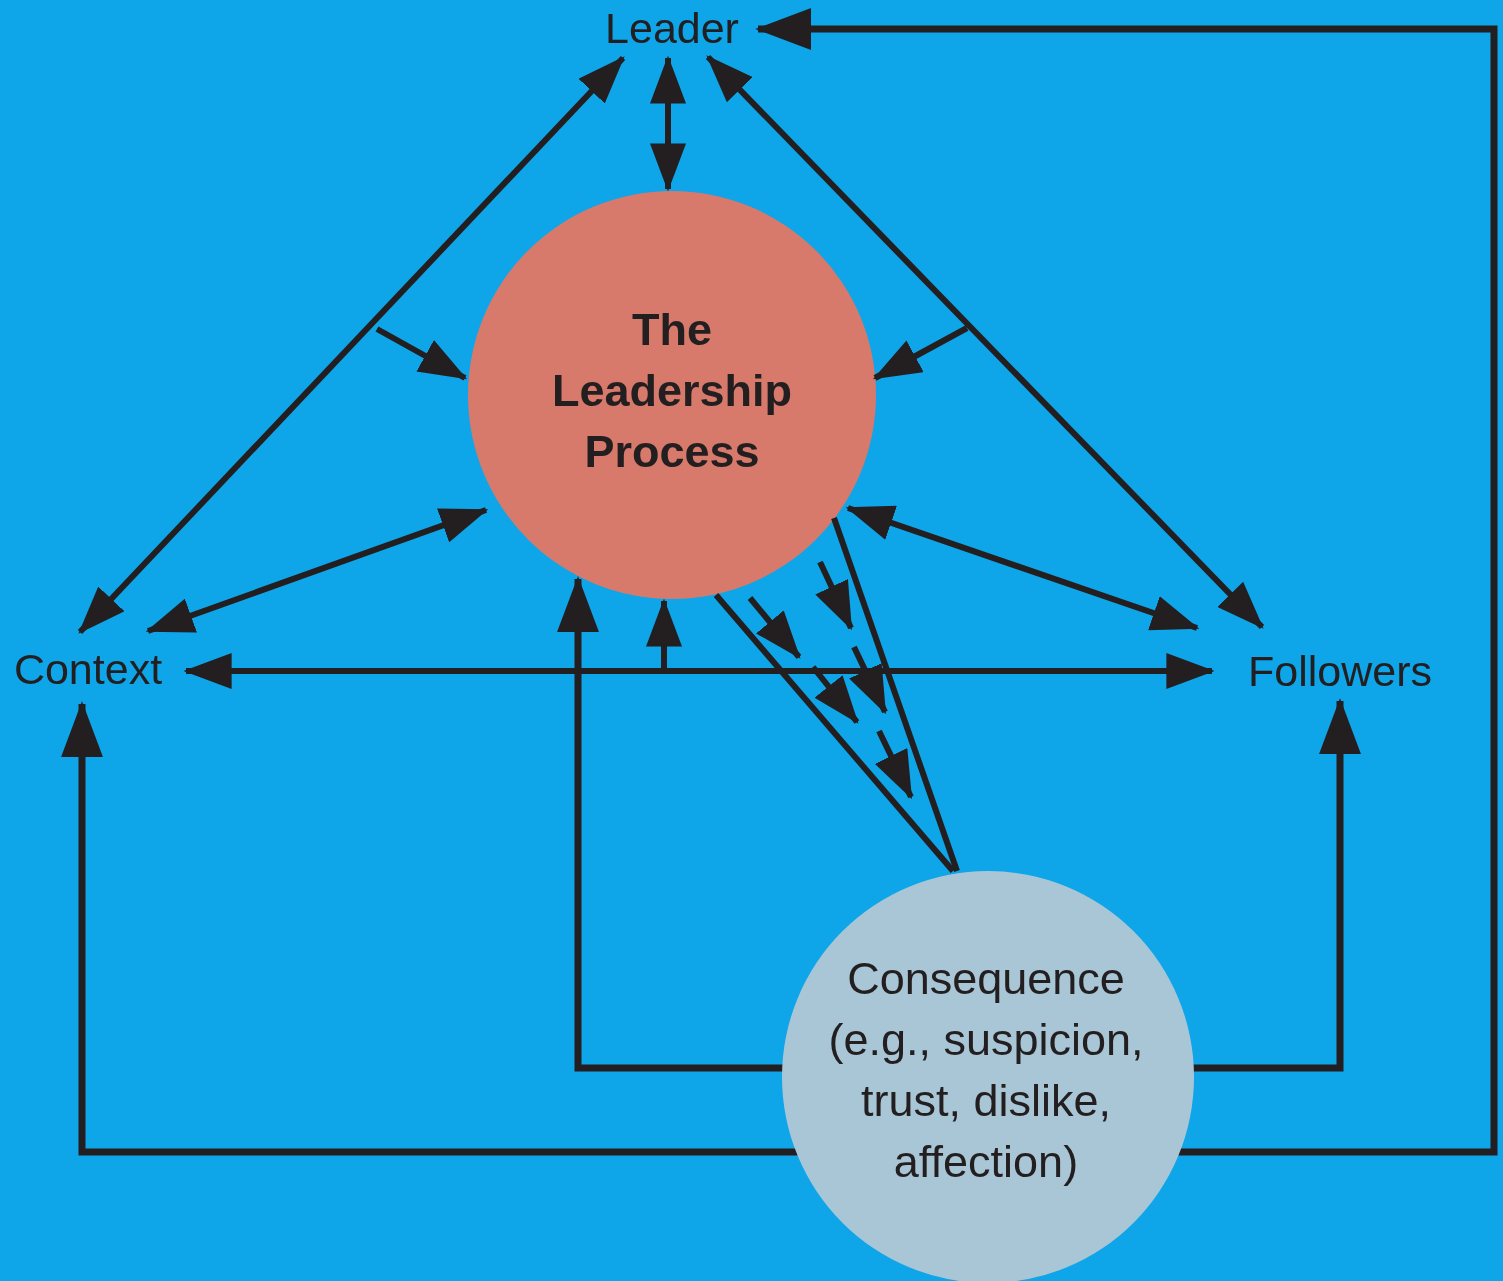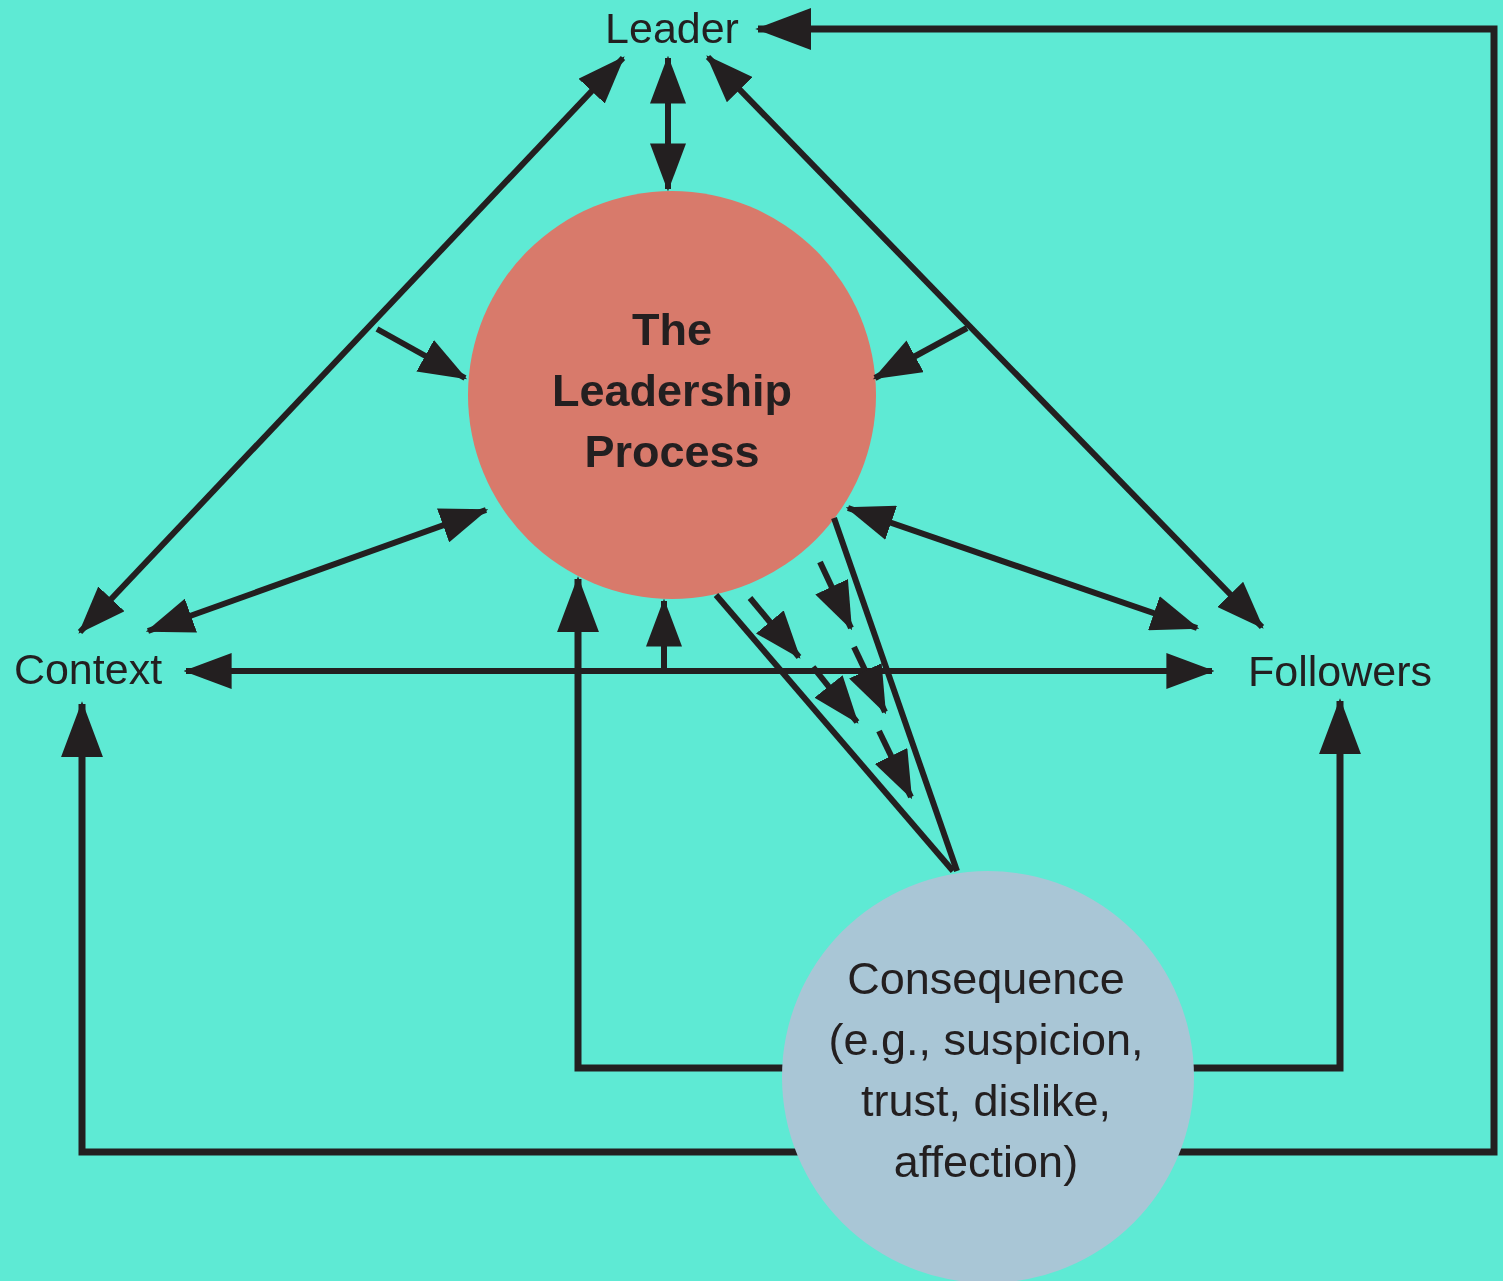--- a/index.html
+++ b/index.html
@@ -3,21 +3,21 @@
 <meta charset="utf-8">
 <style>
   html, body {
     margin: 0;
     padding: 0;
     background: #FFFFFF;
   }
   .diagram-wrap {
     width: 1503px;
     height: 1281px;
-    background: #5eead4;
+    background: #0ea5e9;
     position: relative;
     overflow: hidden;
   }
   svg {
     display: block;
     font-family: "Liberation Sans", "DejaVu Sans", sans-serif;
   }
   .node-label {
     font-size: 43px;
     font-weight: 400;

